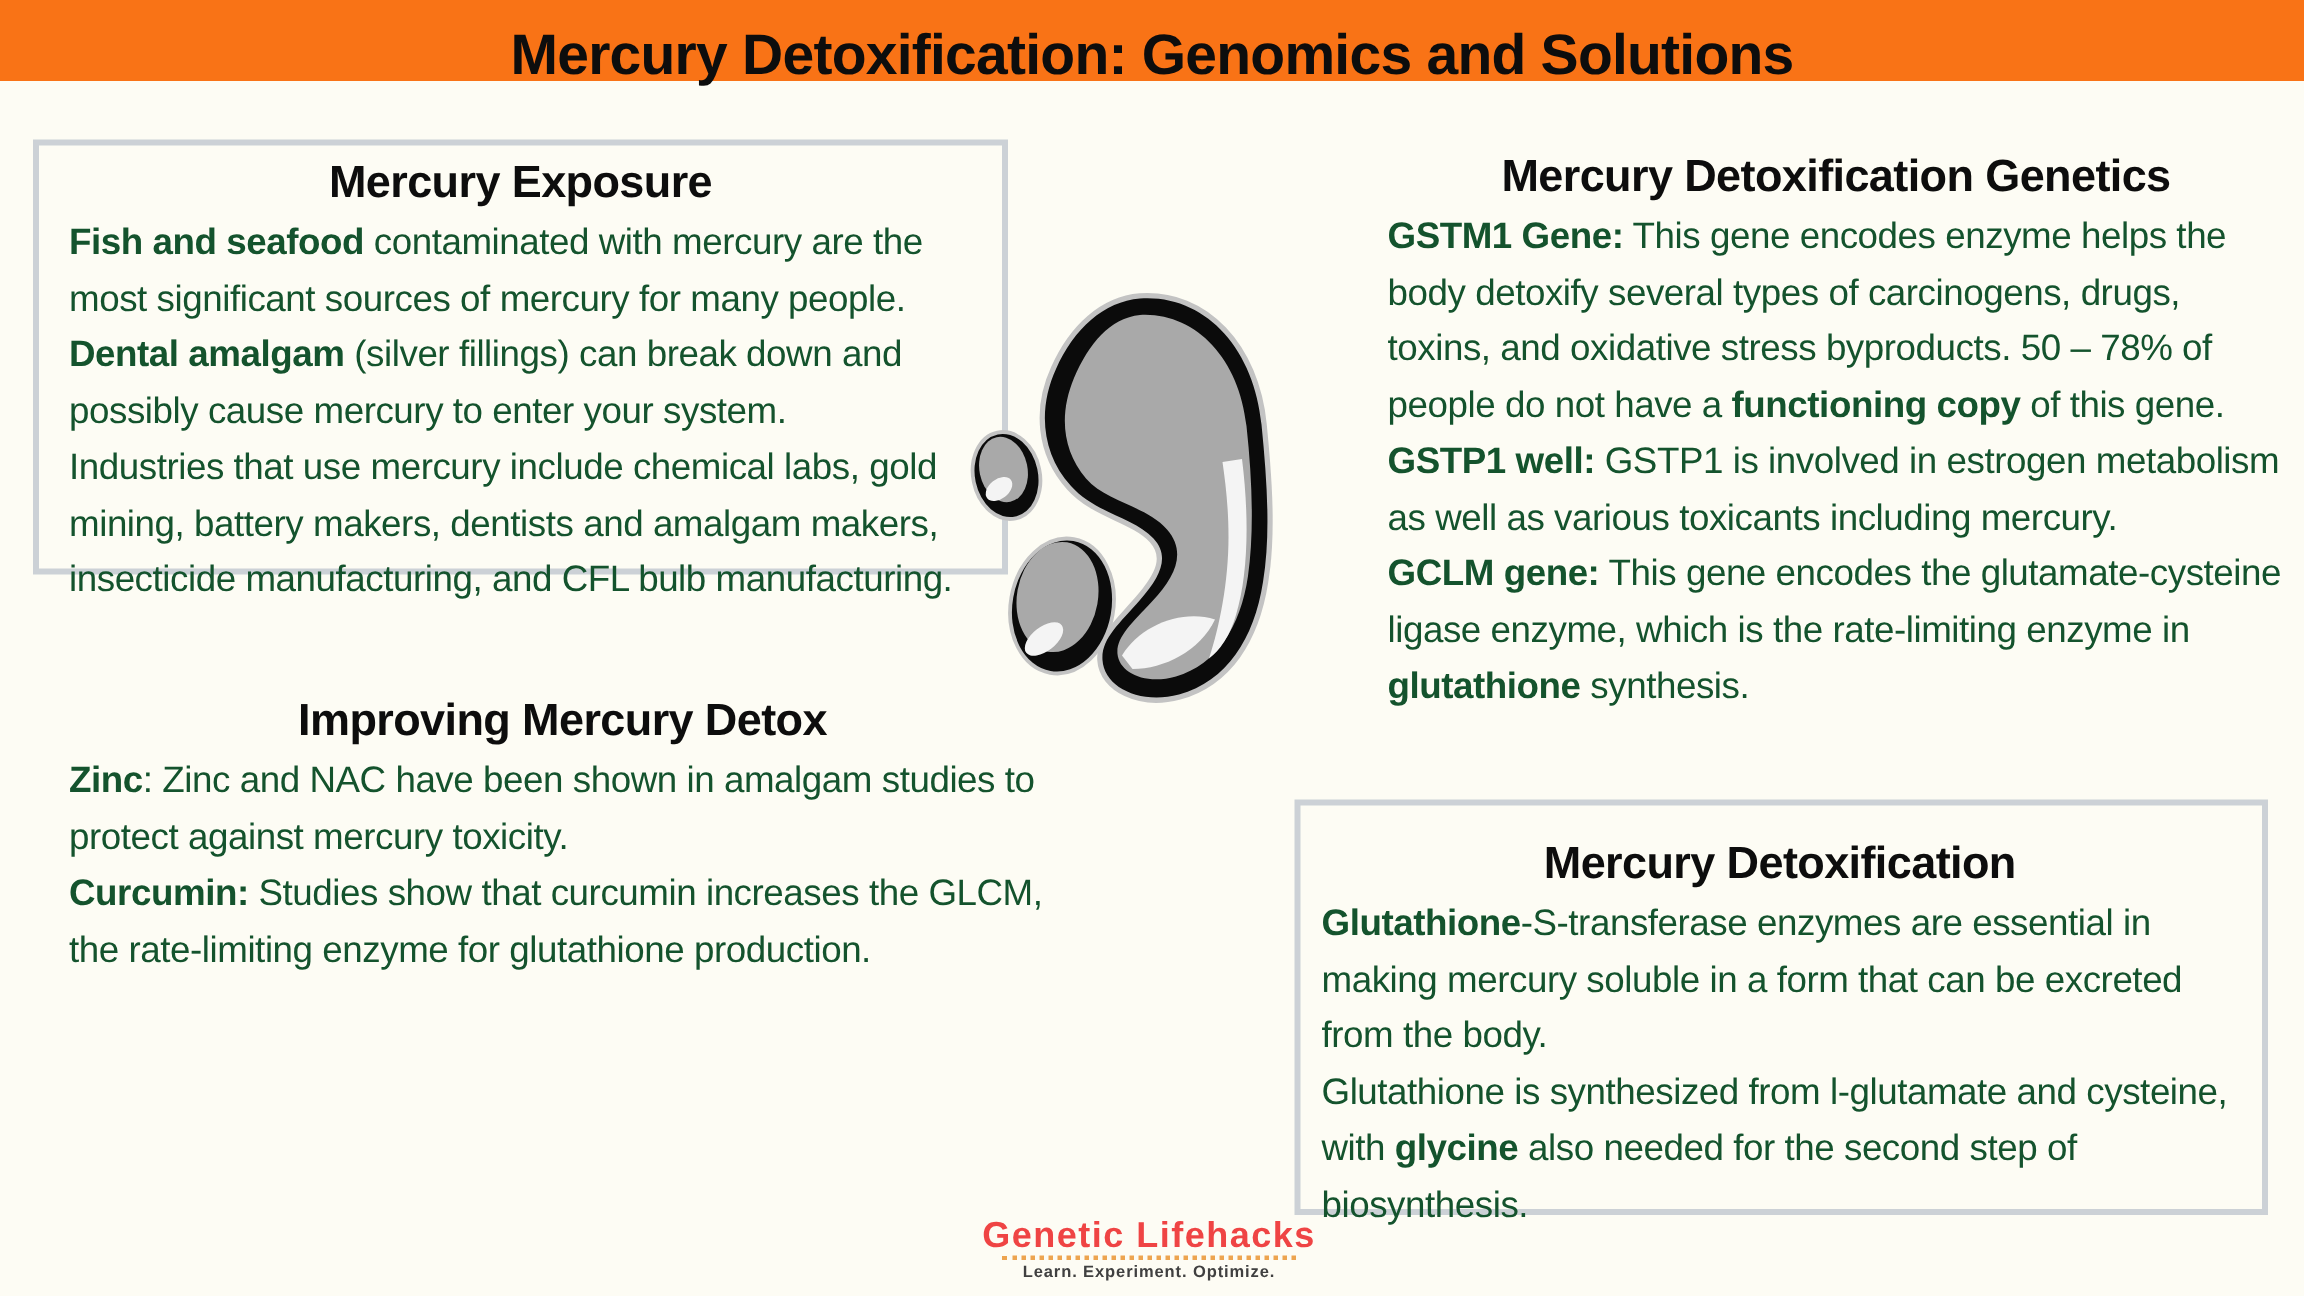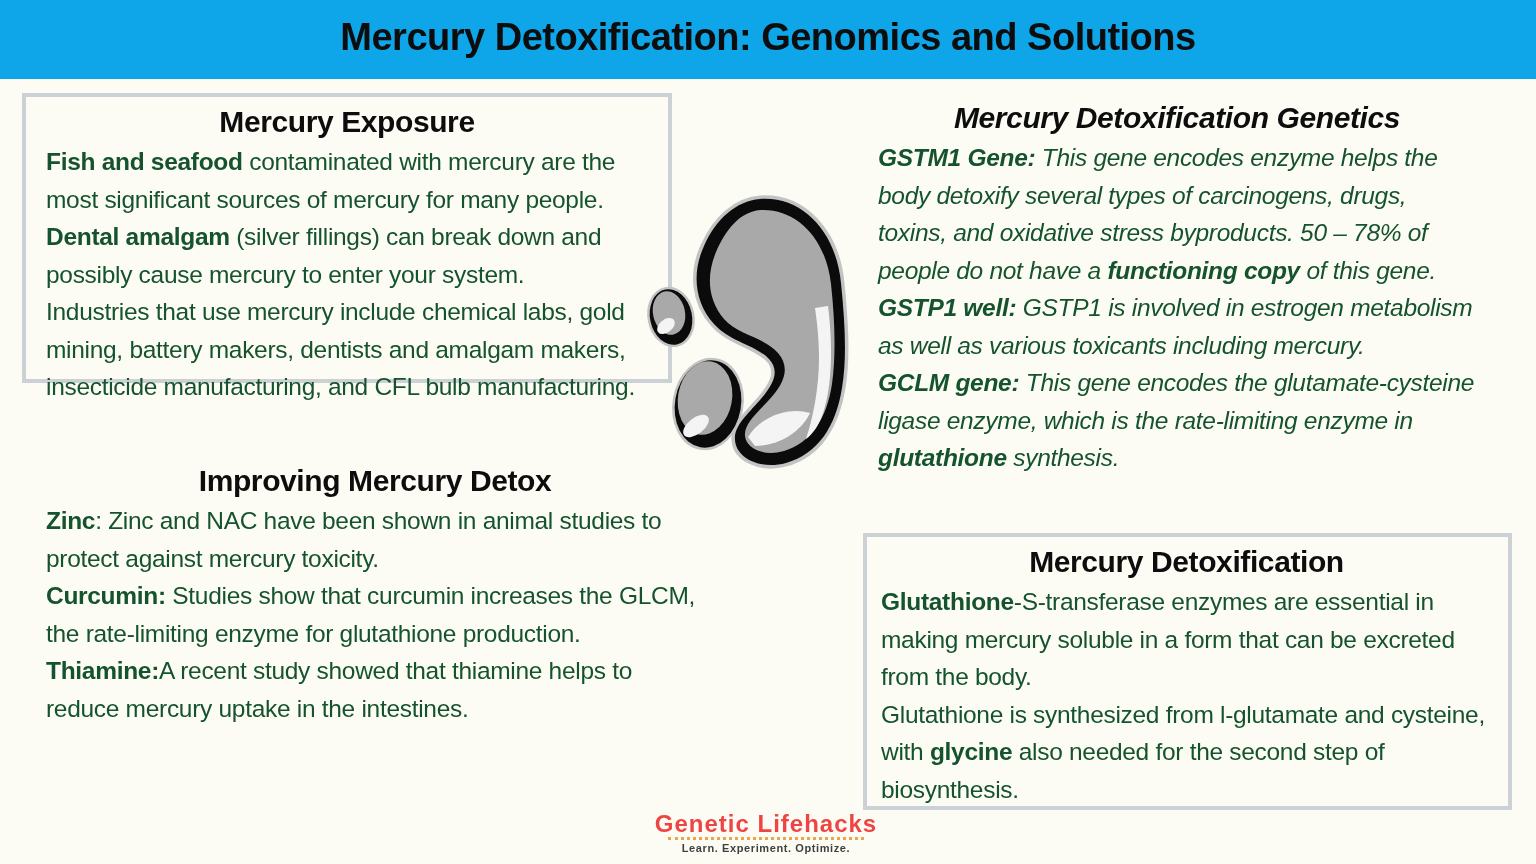--- a/index.html
+++ b/index.html
@@ -4,22 +4,22 @@
 <style>
   html,body{margin:0;padding:0;}
   body{
     width:1536px;height:864px;position:relative;overflow:hidden;
     background:#fdfcf4;
     font-family:"Liberation Sans", sans-serif;
     color:#111;
   }
   
   .header{
-    position:absolute;left:0;top:0;width:1536px;height:79px;
-    background:#0ea5e9;
+    position:absolute;left:0;top:0;width:1536px;height:54px;
+    background:#f97316;
   }
   .header h1{
     margin:0;text-align:center;line-height:75px;
     font-size:38px;font-weight:bold;letter-spacing:-0.5px;color:#0d0d0d;
   }
   
   .section-title{
     text-align:center;font-size:30px;font-weight:bold;
     letter-spacing:-0.4px;margin:0 0 4px 0;color:#0d0d0d;
   }
@@ -27,23 +27,23 @@
     font-size:24.5px;line-height:37.5px;letter-spacing:-0.3px;color:#14532d;
   }
   .body-text p{margin:0;}
   b{font-weight:bold;}
   
   .panel{
     position:absolute;box-sizing:border-box;
     border:4px solid #ccd1d6;background:#fdfcf4;
   }
   #box-exposure{left:22px;top:93px;width:650px;height:290px;padding:8px 20px 0 20px;}
-  #sec-genetics{position:absolute;left:878px;top:101px;width:598px;font-style:italic;}
+  #sec-genetics{position:absolute;left:925px;top:101px;width:598px;}
   #sec-improving{position:absolute;left:46px;top:464px;width:658px;}
-  #box-detox{left:863px;top:533px;width:649px;height:277px;padding:8px 16px 0 14px;}
+  #box-detox{left:863px;top:533px;width:649px;height:277px;padding:22px 16px 0 14px;}
   
   #mercury-art{position:absolute;left:638px;top:188px;width:215px;height:288px;z-index:5;}
   
   #logo{
     position:absolute;left:632px;top:812px;width:268px;text-align:center;z-index:4;
   }
   .brand{
     font-size:24px;font-weight:bold;color:#ef4444;letter-spacing:1px;
     line-height:24px;
   }
@@ -76,23 +76,22 @@
   <div class="body-text">
     <p><b>GSTM1 Gene:</b><span> This gene encodes  enzyme helps the body detoxify several types of carcinogens, drugs, toxins, and oxidative stress byproducts. 50 – 78% of people do not have a </span><b>functioning copy</b><span> of this gene.</span></p>
     <p><b>GSTP1 well:</b><span> GSTP1 is involved in estrogen metabolism as well as various toxicants including mercury.</span></p>
     <p><b>GCLM gene:</b><span> This gene encodes the glutamate-cysteine ligase enzyme, which is the rate-limiting enzyme in </span><b>glutathione</b><span> synthesis.</span></p>
   </div>
 </div>
 
 <div id="sec-improving">
   <div class="section-title">Improving Mercury Detox</div>
   <div class="body-text">
-    <p><b>Zinc</b><span>: Zinc and NAC have been shown in animal studies to protect against mercury toxicity.</span></p>
+    <p><b>Zinc</b><span>: Zinc and NAC have been shown in amalgam studies to protect against mercury toxicity.</span></p>
     <p><b>Curcumin:</b><span> Studies show that curcumin increases the GLCM, the rate-limiting enzyme for glutathione production.</span></p>
-    <p><b>Thiamine:</b><span>A recent study showed that thiamine helps to reduce mercury uptake in the intestines.</span></p>
   </div>
 </div>
 
 <div class="panel" id="box-detox">
   <div class="section-title">Mercury Detoxification</div>
   <div class="body-text">
     <p><b>Glutathione</b><span>-S-transferase enzymes are essential in making mercury soluble in a form that can be excreted from the body.</span></p>
     <p><span>Glutathione is synthesized from l-glutamate and cysteine, with </span><b>glycine</b><span> also needed for the second step of biosynthesis.</span></p>
   </div>
 </div>

